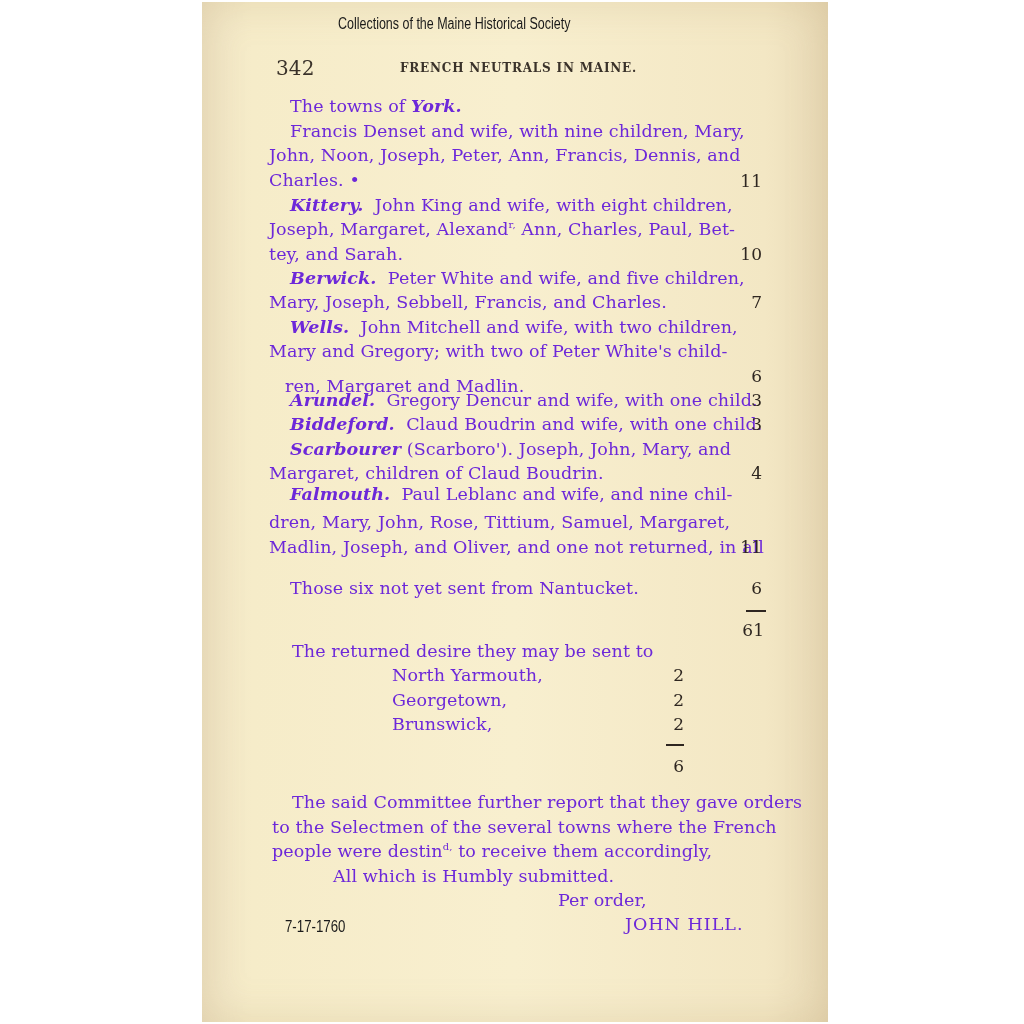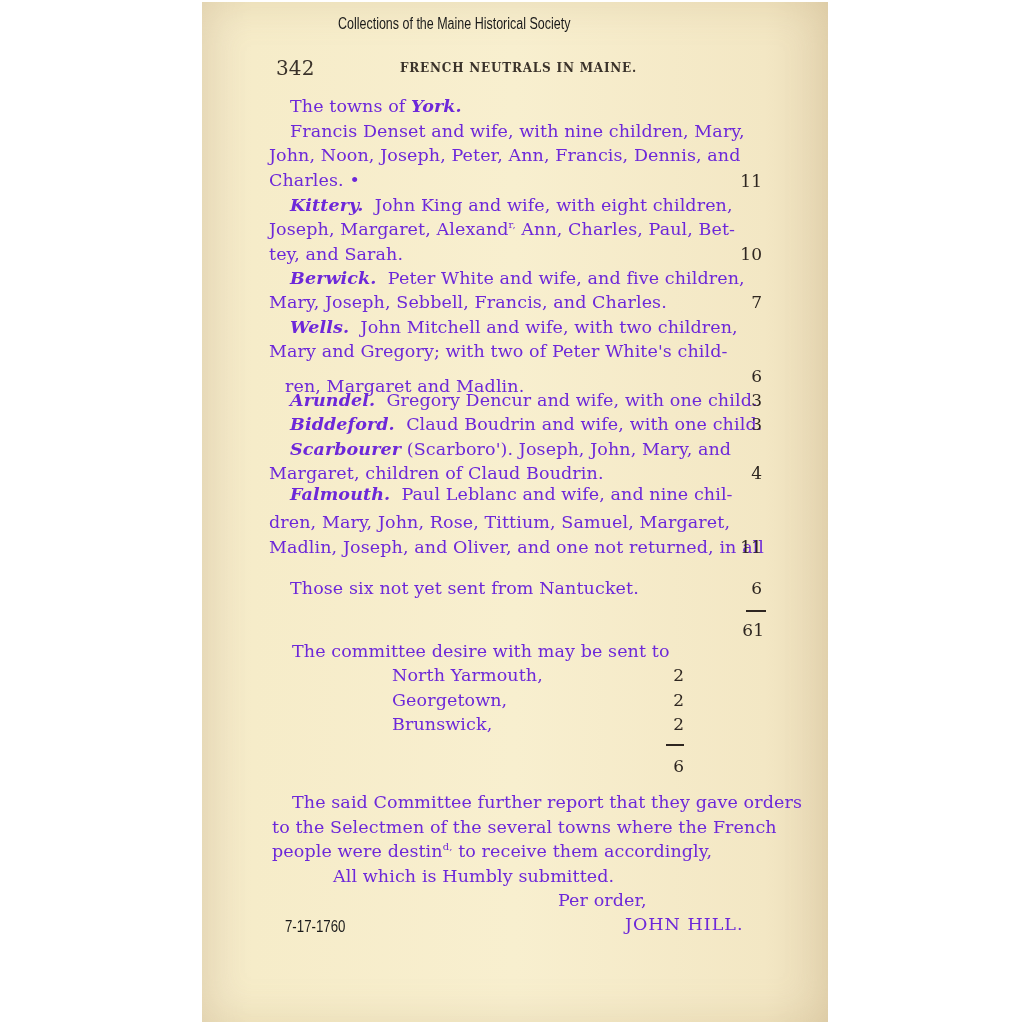--- a/index.html
+++ b/index.html
@@ -71,21 +71,21 @@
 <div class="t" style="left:290px;top:484px;text-align:right;"><span class="it">Falmouth.</span>&nbsp; <span>Paul Leblanc and wife, and nine chil-</span></div>
 <div class="t" style="left:269px;top:512px;">dren, Mary, John, Rose, Tittium, Samuel, Margaret,</div>
 <div class="t" style="left:269px;top:537px;">Madlin, Joseph, and Oliver, and one not returned, in all</div>
 <div class="num" style="left:722px;top:537px;">11</div>
 
 <div class="t" style="left:290px;top:578px;">Those six not yet sent from Nantucket.</div>
 <div class="num" style="left:722px;top:578px;">6</div>
 <div class="rule" style="left:746px;top:610px;width:20px;"></div>
 <div class="num" style="left:724px;top:620px;">61</div>
 
-<div class="t" style="left:292px;top:641px;">The committee desire with may be sent to</div>
+<div class="t" style="left:292px;top:641px;">The returned desire they may be sent to</div>
 <div class="t" style="left:392px;top:665px;">North Yarmouth,</div>
 <div class="num" style="left:644px;top:665px;">2</div>
 <div class="t" style="left:392px;top:690px;">Georgetown,</div>
 <div class="num" style="left:644px;top:690px;">2</div>
 <div class="t" style="left:392px;top:714px;">Brunswick,</div>
 <div class="num" style="left:644px;top:714px;">2</div>
 <div class="rule" style="left:666px;top:744px;width:18px;"></div>
 <div class="num" style="left:644px;top:756px;">6</div>
 
 <div class="t" style="left:292px;top:792px;">The said Committee further report that they gave orders</div>

